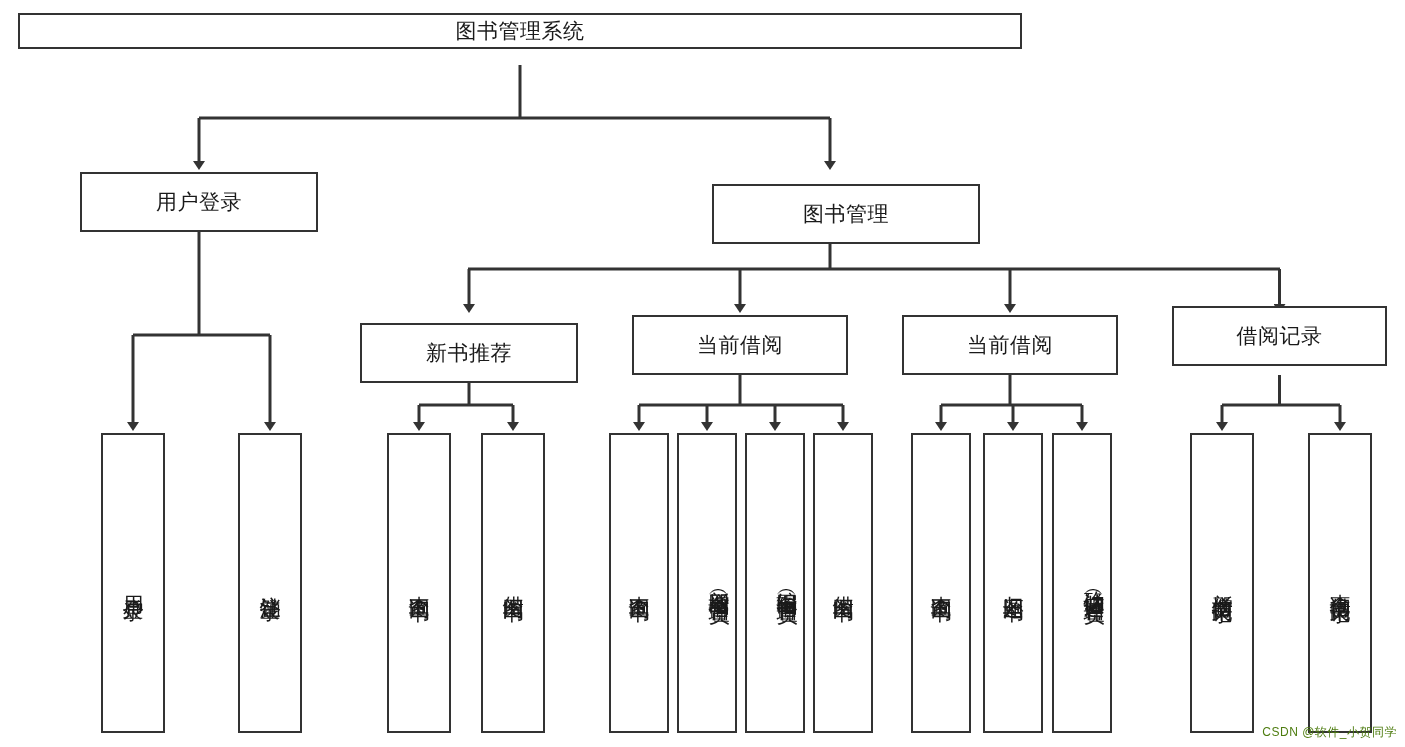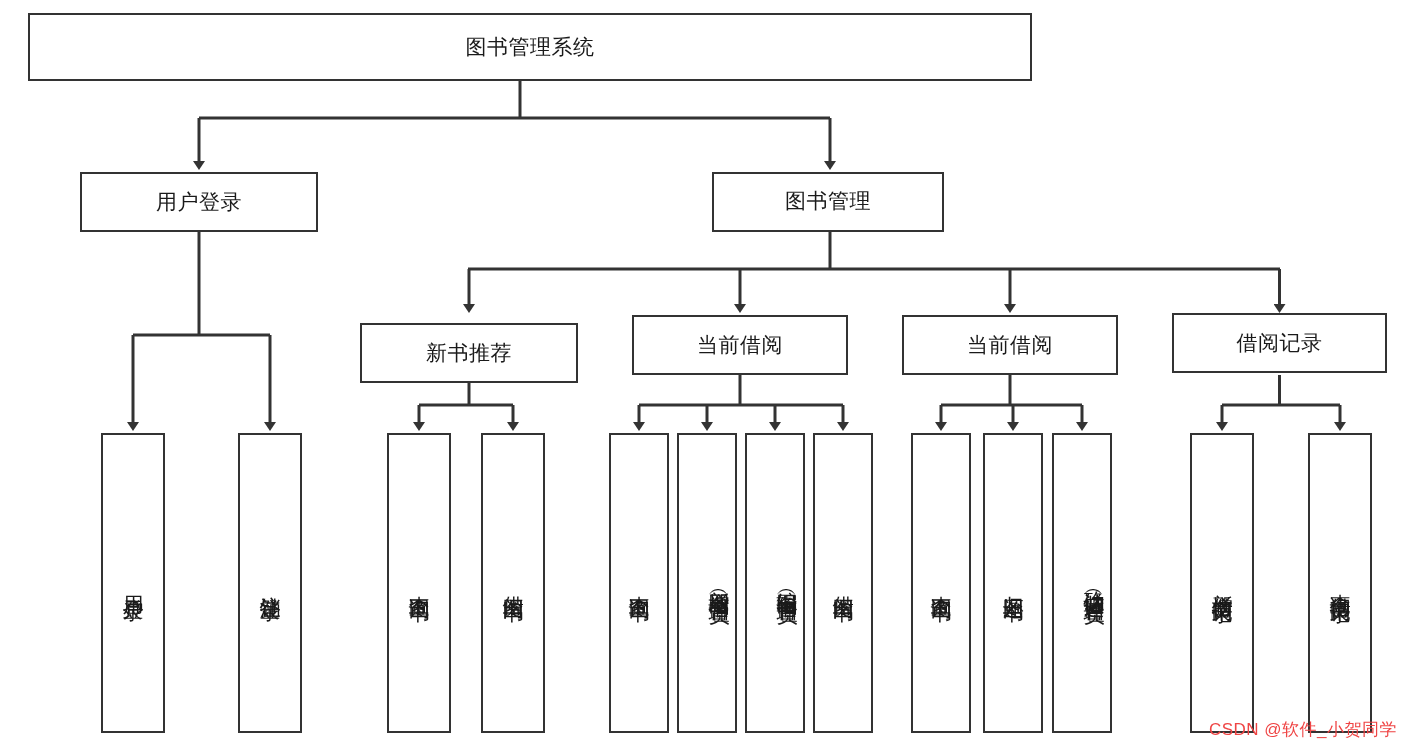--- a/index.html
+++ b/index.html
@@ -57,22 +57,22 @@
     white-space: pre-line;
   }
   .vert .node-label {
     writing-mode: vertical-rl;
     text-orientation: upright;
   }
   #watermark {
     position: absolute;
     right: 8px;
     bottom: 6px;
-    font-size: 17px;
-    color: #ef4444;
+    font-size: 12px;
+    color: #4d7c0f;
     white-space: nowrap;
     letter-spacing: 0.5px;
     margin-top: 35px;
   }
 </style>
 </head>
 <body>
 
 <div id="canvas">
 
@@ -113,39 +113,39 @@
         <path d="M1013,405 L1013,423" marker-end="url(#arrow)"></path>
         <path d="M1082,405 L1082,423" marker-end="url(#arrow)"></path>
         <path d="M1279.5,375 L1279.5,405"></path>
         <path d="M1222,405 L1340,405"></path>
         <path d="M1222,405 L1222,423" marker-end="url(#arrow)"></path>
         <path d="M1340,405 L1340,423" marker-end="url(#arrow)"></path>
       </g>
   </svg>
 
   <div id="node-layer">
-      <div class="node horiz" style="left: 28px; top: 13px; width: 1004px; height: 68px;">
+      <div class="node horiz" style="left: 18px; top: 13px; width: 1004px; height: 36px;">
         <span class="node-label">图书管理系统</span>
       </div>
       <div class="node horiz" style="left: 80px; top: 172px; width: 238px; height: 60px;">
         <span class="node-label">用户登录</span>
       </div>
-      <div class="node horiz" style="left: 712px; top: 172px; width: 232px; height: 60px; font-family: Liberation Serif, serif;">
+      <div class="node horiz" style="left: 712px; top: 184px; width: 268px; height: 60px;">
         <span class="node-label">图书管理</span>
       </div>
       <div class="node horiz" style="left: 360px; top: 323px; width: 218px; height: 60px;">
         <span class="node-label">新书推荐</span>
       </div>
       <div class="node horiz" style="left: 632px; top: 315px; width: 216px; height: 60px;">
         <span class="node-label">当前借阅</span>
       </div>
       <div class="node horiz" style="left: 902px; top: 315px; width: 216px; height: 60px;">
         <span class="node-label">当前借阅</span>
       </div>
-      <div class="node horiz" style="left: 1172px; top: 313px; width: 215px; height: 60px;">
+      <div class="node horiz" style="left: 1172px; top: 306px; width: 215px; height: 60px;">
         <span class="node-label">借阅记录</span>
       </div>
       <div class="node vert" style="left: 101px; top: 433px; width: 64px; height: 300px;">
         <span class="node-label">用户登录</span>
       </div>
       <div class="node vert" style="left: 238px; top: 433px; width: 64px; height: 300px;">
         <span class="node-label">注销登录</span>
       </div>
       <div class="node vert" style="left: 387px; top: 433px; width: 64px; height: 300px;">
         <span class="node-label">查询图书</span>

